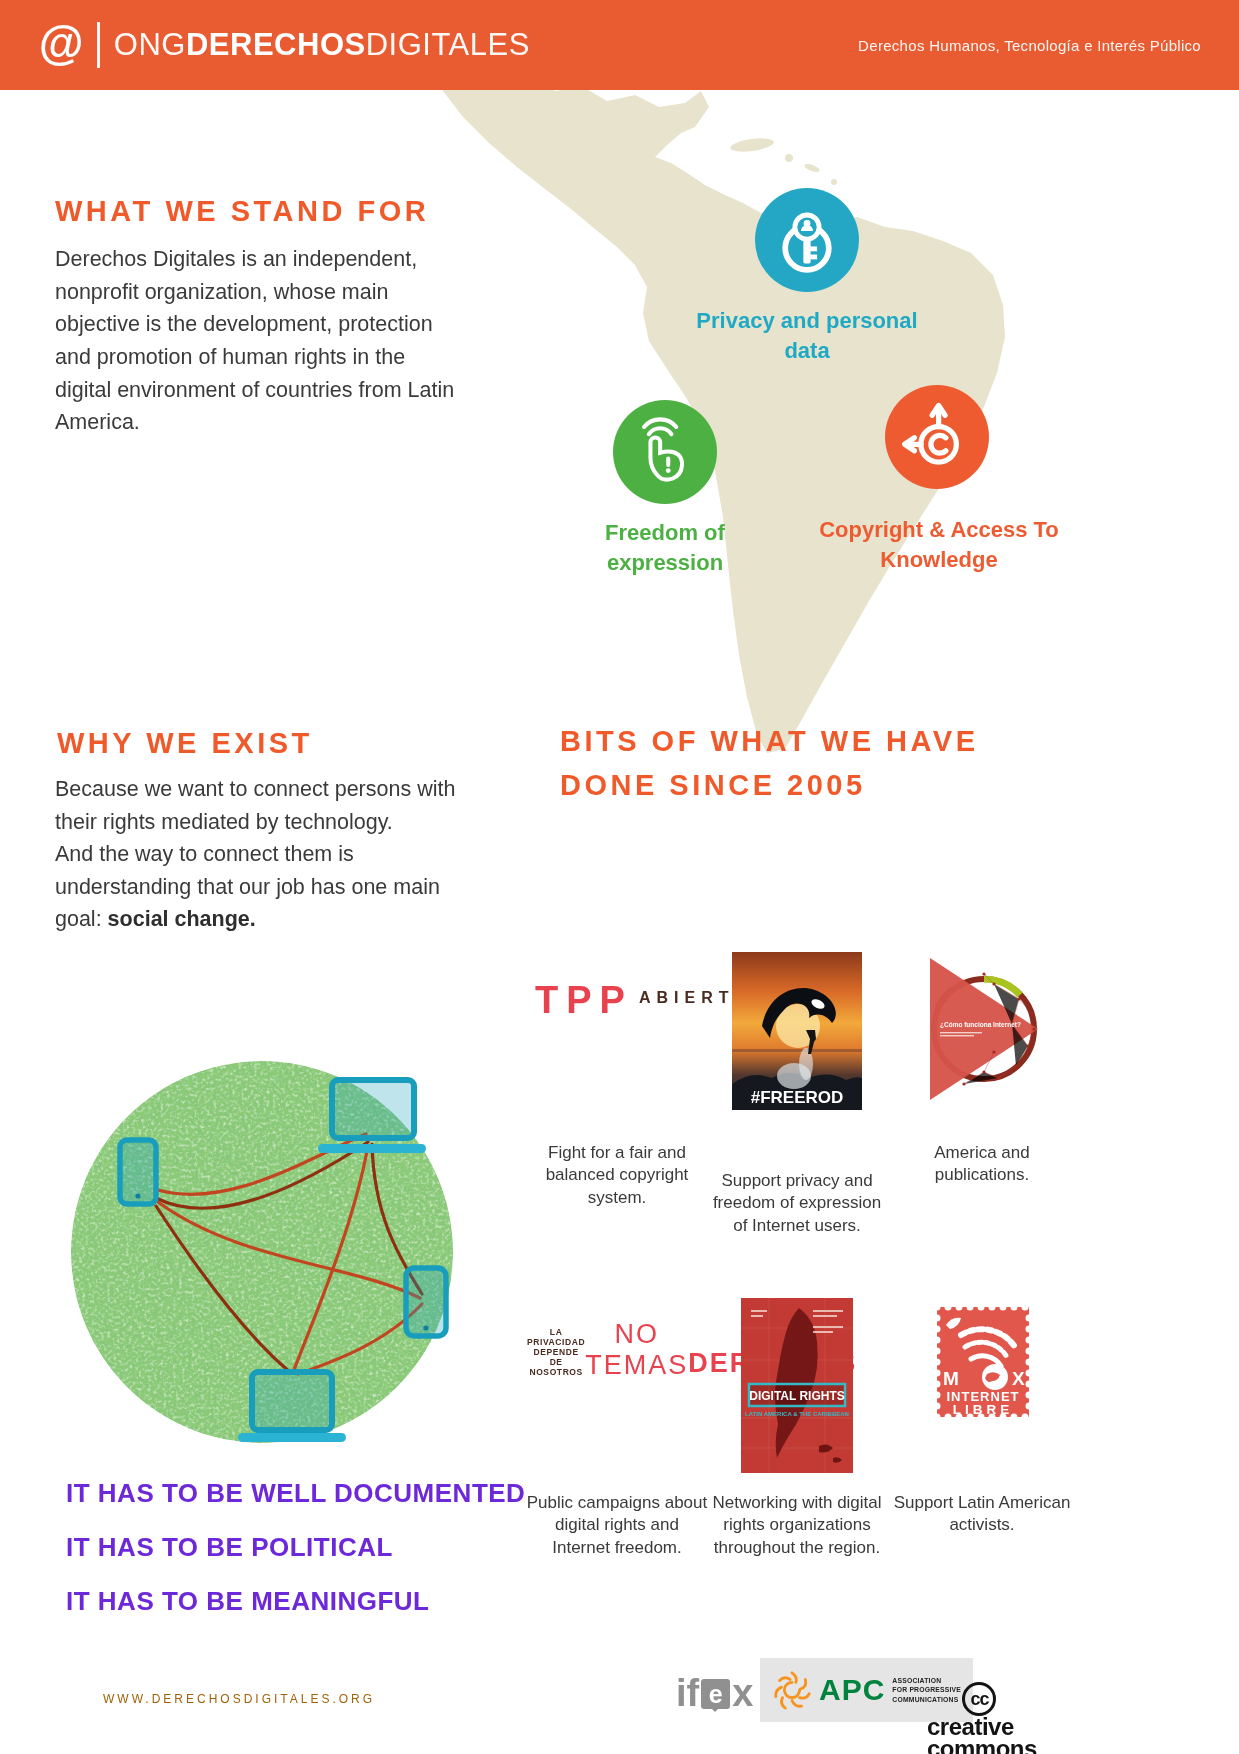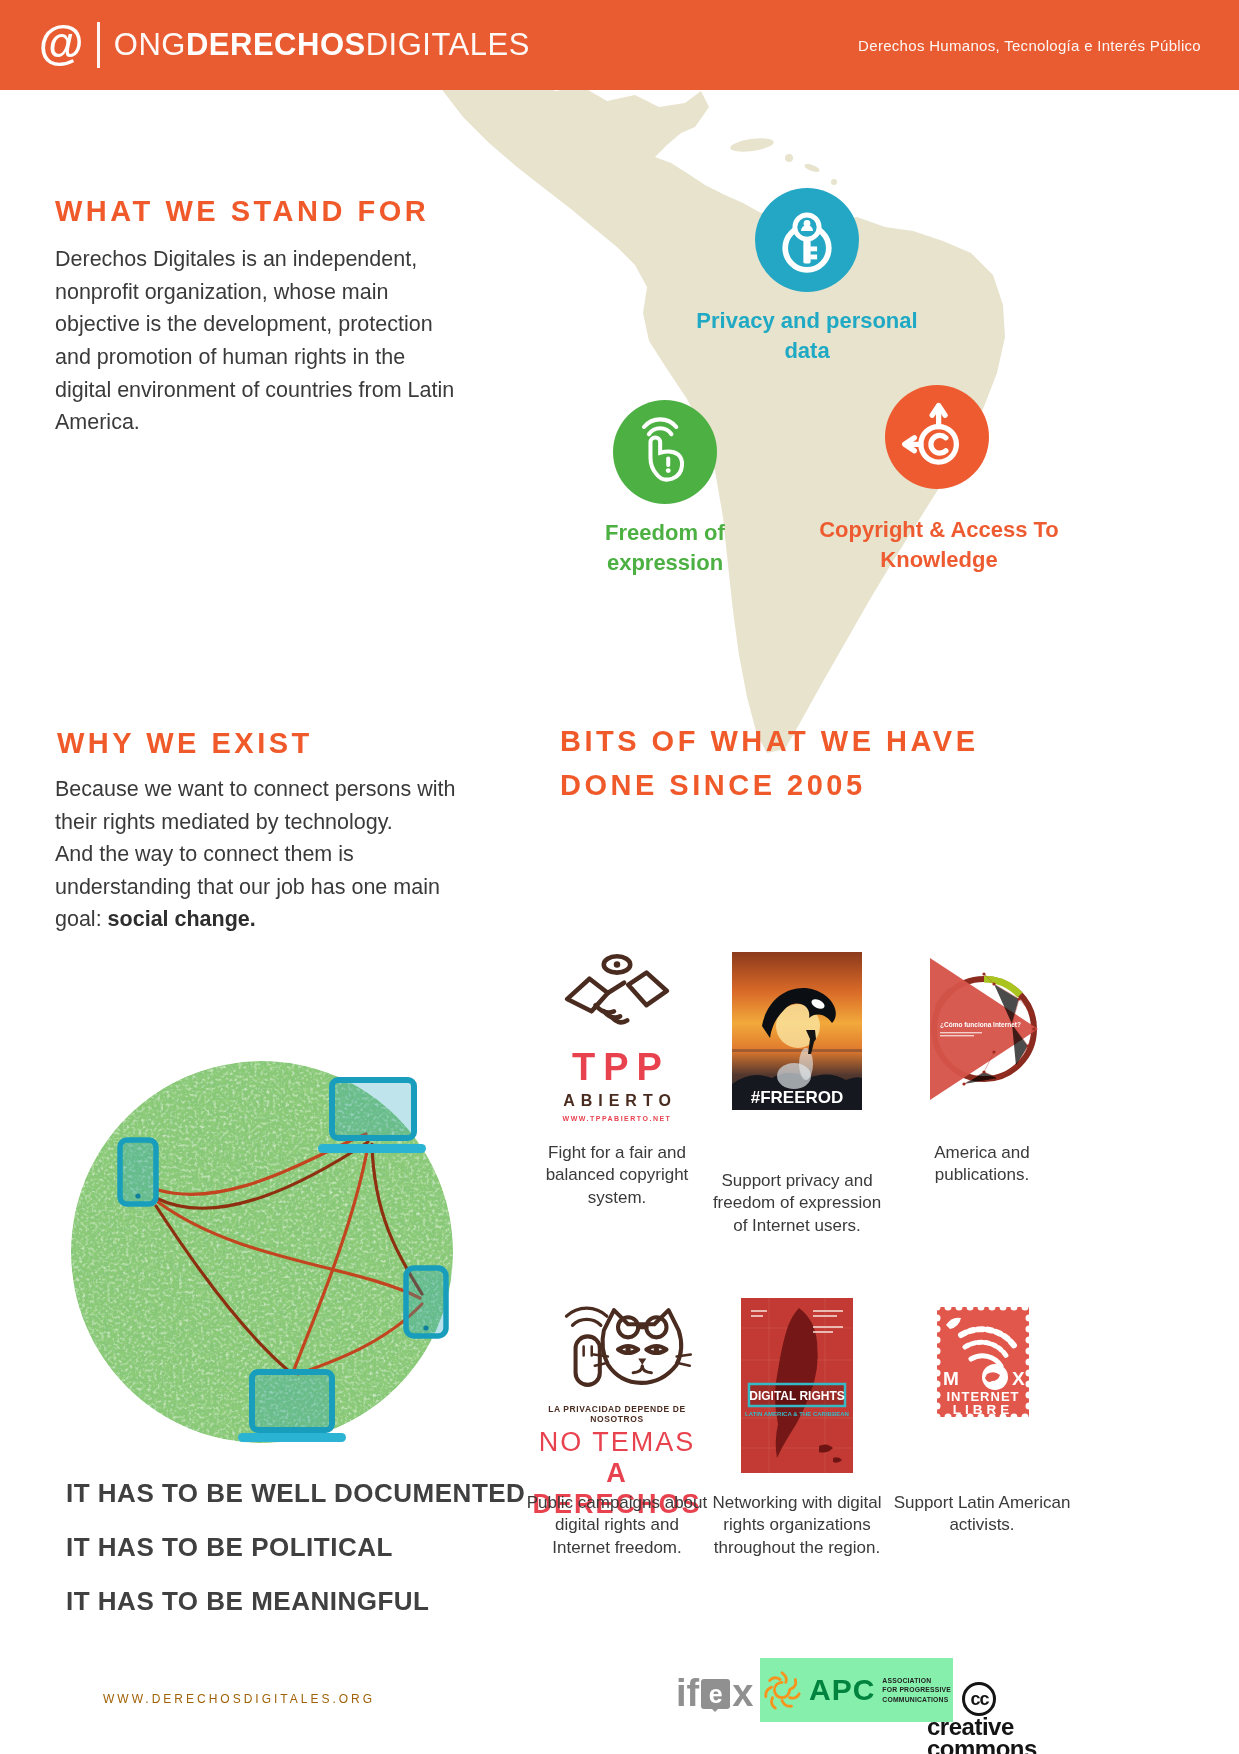--- a/index.html
+++ b/index.html
@@ -31,39 +31,39 @@
 
   
   .pillar-circle{width:104px;height:104px;border-radius:50%;display:flex;align-items:center;justify-content:center;position:absolute;z-index:3;}
   .pillar-label{position:absolute;z-index:3;font-weight:bold;font-size:22px;text-align:center;line-height:1.35;}
 
   
   .crowd{left:70px;top:1060px;position:absolute;z-index:2;}
 
   
   .principles{left:66px;top:1478px;position:absolute;z-index:3;}
-  .principle{color:#404040;font-weight:bold;font-size:26px;letter-spacing:.5px;margin-bottom:23px;}
+  .principle{color:#6d28d9;font-weight:bold;font-size:26px;letter-spacing:.5px;margin-bottom:23px;}
 
   
   .bits-title{left:560px;top:720px;position:absolute;z-index:3;width:560px;}
-  .cell{position:absolute;z-index:3;width:180px;display:flex;flex-direction:column;align-items:center;text-align:center;}
+  .cell{position:absolute;z-index:3;width:180px;display:flex;flex-direction:row;align-items:center;text-align:center;}
   .caption{position:absolute;z-index:3;width:184px;font-size:17px;line-height:1.32;color:#3a3a3a;text-align:center;}
   .tpp-brand{color:#E8424F;font-weight:bold;font-size:38px;letter-spacing:8px;line-height:1;margin-top:10px;text-indent:8px;}
   .tpp-sub{color:#4A2B1F;font-weight:bold;font-size:16px;letter-spacing:6px;margin-top:6px;text-indent:6px;}
   .tpp-url{color:#E8424F;font-weight:bold;font-size:7px;letter-spacing:1.5px;margin-top:5px;}
   .cat-l1{color:#4A2B1F;font-weight:bold;font-size:8.5px;letter-spacing:.6px;margin-top:8px;}
   .cat-l2{color:#E8424F;font-size:27px;letter-spacing:2px;margin-top:3px;}
   .cat-l3{color:#E8424F;font-weight:bold;font-size:27px;letter-spacing:2px;}
 
   
   .footer-url{left:55px;top:1692px;position:absolute;font-size:12px;color:#a16207;letter-spacing:3px;z-index:3;margin-left:48px;}
   .ifex{left:676px;top:1674px;position:absolute;display:flex;align-items:flex-start;color:#909090;font-weight:bold;font-size:38px;line-height:1;z-index:3;}
   .ifex-e{position:relative;width:29px;height:30px;background:#909090;color:#fff;display:flex;align-items:center;justify-content:center;font-size:25px;margin:5px 2px 0 2px;border-radius:3px;}
   .ifex-e::after{content:"";position:absolute;bottom:-8px;left:9px;border:5px solid transparent;border-top-color:#909090;}
-  .apc{left:760px;top:1658px;position:absolute;display:flex;align-items:center;gap:7px;background:#86efac;padding:10px 2px;z-index:3;}
+  .apc{left:760px;top:1658px;position:absolute;display:flex;align-items:center;gap:7px;background:#e5e5e5;padding:10px 12px;z-index:3;}
   .apc-name{color:#00833E;font-weight:bold;font-size:30px;letter-spacing:1px;line-height:1;}
   .apc-lines{display:flex;flex-direction:column;font-size:6.8px;color:#222;font-weight:bold;line-height:1.35;letter-spacing:.2px;}
   .cc{left:922px;top:1682px;position:absolute;display:flex;align-items:center;z-index:3;flex-direction:column;}
   .cc-circle{width:34px;height:34px;border:3.5px solid #141414;border-radius:50%;display:flex;align-items:center;justify-content:center;font-weight:bold;font-size:18px;color:#141414;letter-spacing:-1px;box-sizing:border-box;}
   .cc-words{display:flex;flex-direction:column;font-weight:bold;font-size:24px;line-height:.9;color:#141414;margin-left:5px;letter-spacing:-.5px;}
 </style>
 </head>
 <body>
 
 <div>

